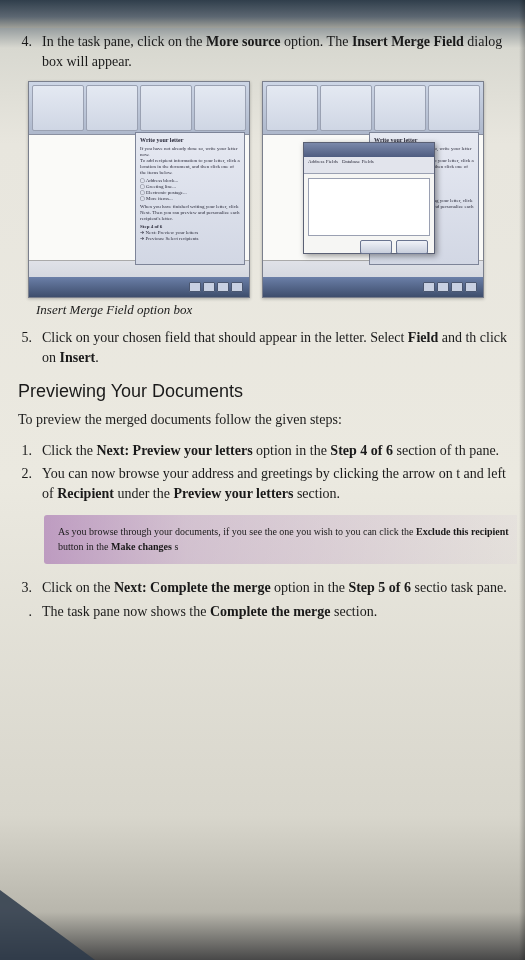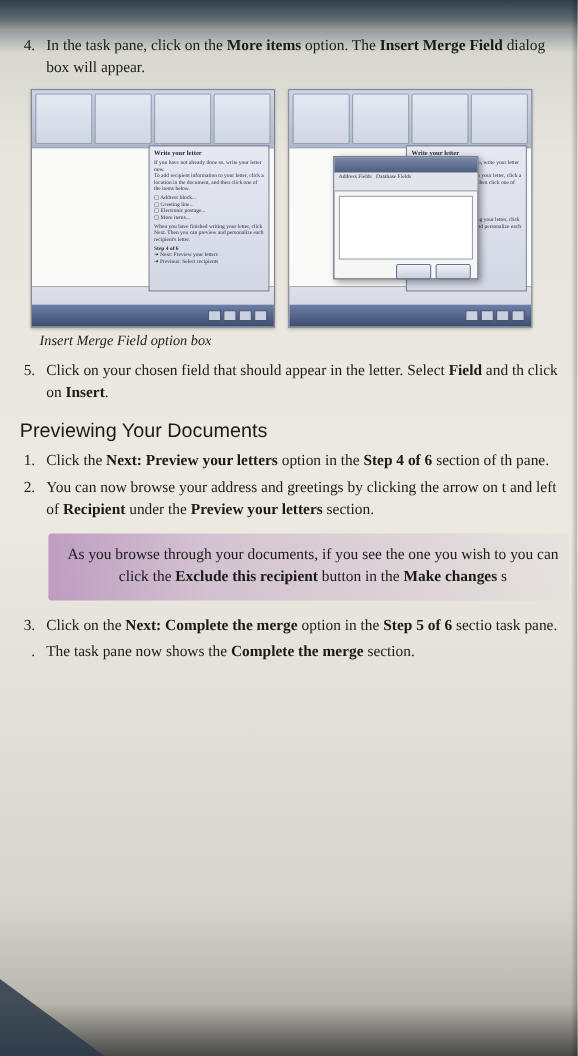--- a/index.html
+++ b/index.html
@@ -150,25 +150,24 @@
   }
   h3.section {
     font-family: Arial, Helvetica, sans-serif;
     font-weight: normal;
     font-size: 18px;
     margin: 14px 0 8px 2px;
   }
   .callout {
     margin: 12px 0 14px 28px;
     padding: 10px 6px 10px 14px;
-    font-size: 14px;
+    font-size: 10px;
     line-height: 1.45;
     background: linear-gradient(90deg, rgba(155,95,170,0.55) 0%, rgba(178,138,188,0.4) 30%, rgba(210,195,215,0.15) 100%);
     border-radius: 3px 0 0 3px;
-    text-align: center;
   }
   .bottom-corner {
     position: absolute;
     left: 0; bottom: 0;
     width: 0; height: 0;
     border-left: 95px solid #2d3a4a;
     border-top: 70px solid transparent;
     opacity: 0.85;
   }
   .edge-shadow {
@@ -180,21 +179,21 @@
 <body>
 
 <div class="page">
   <div class="top-strip"></div>
   <div class="edge-shadow"></div>
 
   <div class="content">
 
     <div class="num-item">
       <div class="num">4.</div>
-      <div class="txt">In the task pane, click on the <b>More items</b> option. The <b>Insert Merge Field</b> dialog box will appear.</div>
+      <div class="txt">In the task pane, click on the <b>More source</b> option. The <b>Insert Merge Field</b> dialog box will appear.</div>
     </div>
 
     <div class="figs">
 
       <div class="fig">
         <div class="ribbon">
           <div class="grp"></div>
             <div class="grp"></div>
             <div class="grp"></div>
             <div class="grp"></div>
@@ -265,20 +264,21 @@
     </div>
 
     <div class="num-item">
       <div class="num">5.</div>
       <div class="txt">Click on your chosen field that should appear in the letter. Select <b>Field</b> and th click on <b>Insert</b>.</div>
     </div>
 
 
     <h3 class="section">Previewing Your Documents</h3>
 
+    <div class="para">To preview the merged documents follow the given steps:</div>
 
     <div class="num-item">
       <div class="num">1.</div>
       <div class="txt">Click the <b>Next: Preview your letters</b> option in the <b>Step 4 of 6</b> section of th pane.</div>
     </div>
     <div class="num-item">
       <div class="num">2.</div>
       <div class="txt">You can now browse your address and greetings by clicking the arrow on t and left of <b>Recipient</b> under the <b>Preview your letters</b> section.</div>
     </div>
 

